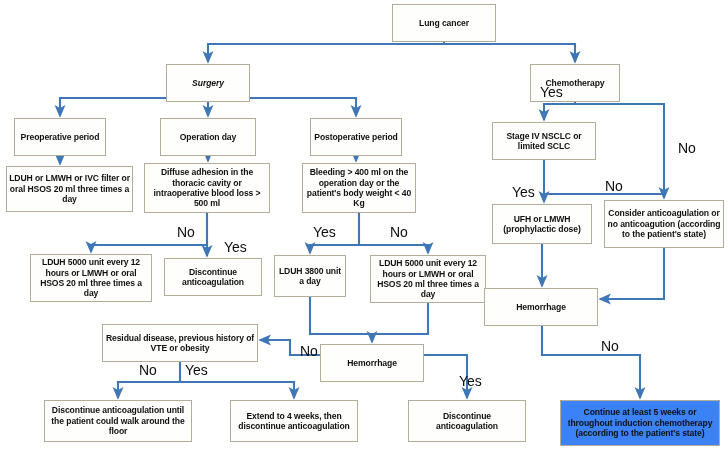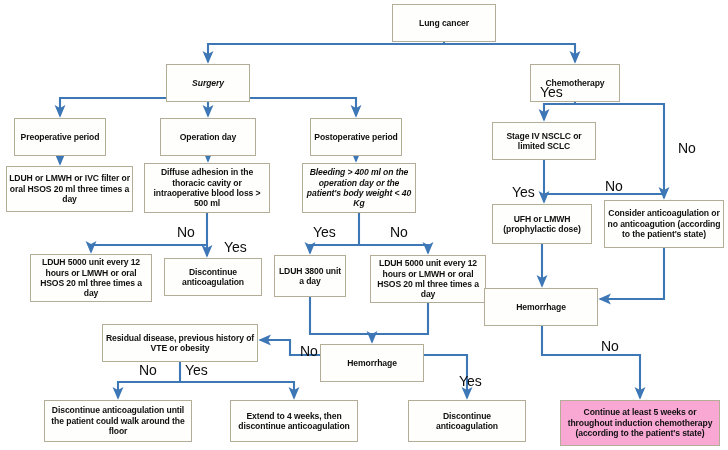--- a/index.html
+++ b/index.html
@@ -128,21 +128,21 @@
       </div>
       <div class="node" style="left: 492px; top: 122px; width: 104px; height: 34px; border-color: rgb(179, 173, 151); background: rgb(254, 254, 252);">
         <span>Stage IV NSCLC or limited SCLC</span>
       </div>
       <div class="node" style="left: 6px; top: 166px; width: 127px; height: 46px; border-color: rgb(179, 173, 151); background: rgb(254, 254, 252);">
         <span>LDUH or LMWH or IVC filter or oral HSOS 20 ml three times a day</span>
       </div>
       <div class="node" style="left: 144px; top: 163px; width: 126px; height: 50px; border-color: rgb(179, 173, 151); background: rgb(254, 254, 252);">
         <span>Diffuse adhesion in the thoracic cavity or intraoperative blood loss &gt; 500 ml</span>
       </div>
-      <div class="node" style="left: 302px; top: 163px; width: 114px; height: 50px; border-color: rgb(179, 173, 151); background: rgb(254, 254, 252); font-style: italic;">
+      <div class="node" style="left: 302px; top: 163px; width: 114px; height: 50px; border-color: rgb(179, 173, 151); background: rgb(254, 254, 252);">
         <span>Bleeding &gt; 400 ml on the operation day or the patient's body weight &lt; 40 Kg</span>
       </div>
       <div class="node" style="left: 492px; top: 204px; width: 100px; height: 40px; border-color: rgb(179, 173, 151); background: rgb(254, 254, 252);">
         <span>UFH or LMWH (prophylactic dose)</span>
       </div>
       <div class="node" style="left: 604px; top: 200px; width: 120px; height: 48px; border-color: rgb(179, 173, 151); background: rgb(254, 254, 252);">
         <span>Consider anticoagulation or no anticoagution (according to the patient's state)</span>
       </div>
       <div class="node" style="left: 30px; top: 254px; width: 122px; height: 48px; border-color: rgb(179, 173, 151); background: rgb(254, 254, 252);">
         <span>LDUH 5000 unit every 12 hours or LMWH or oral HSOS 20 ml three times a day</span>
@@ -167,21 +167,21 @@
       </div>
       <div class="node" style="left: 44px; top: 400px; width: 148px; height: 42px; border-color: rgb(179, 173, 151); background: rgb(254, 254, 252);">
         <span>Discontinue anticoagulation until the patient could walk around the floor</span>
       </div>
       <div class="node" style="left: 230px; top: 400px; width: 128px; height: 42px; border-color: rgb(179, 173, 151); background: rgb(254, 254, 252);">
         <span>Extend to 4 weeks, then discontinue anticoagulation</span>
       </div>
       <div class="node" style="left: 408px; top: 400px; width: 118px; height: 42px; border-color: rgb(179, 173, 151); background: rgb(254, 254, 252);">
         <span>Discontinue anticoagulation</span>
       </div>
-      <div class="node" style="left: 560px; top: 400px; width: 160px; height: 46px; border-color: rgb(179, 173, 151); background: #f9a8d4; justify-content: flex-end;">
+      <div class="node" style="left: 560px; top: 400px; width: 160px; height: 46px; border-color: rgb(179, 173, 151); background: #3b82f6; justify-content: flex-end;">
         <span>Continue at least 5 weeks or throughout induction chemotherapy (according to the patient's state)</span>
       </div>
     </div>
   <div id="labels">
       <div class="elabel" style="left: 540px; top: 88px;">Yes</div>
       <div class="elabel" style="left: 678px; top: 144px;">No</div>
       <div class="elabel" style="left: 605px; top: 182px;">No</div>
       <div class="elabel" style="left: 512px; top: 188px;">Yes</div>
       <div class="elabel" style="left: 177px; top: 228px;">No</div>
       <div class="elabel" style="left: 224px; top: 243px;">Yes</div>

